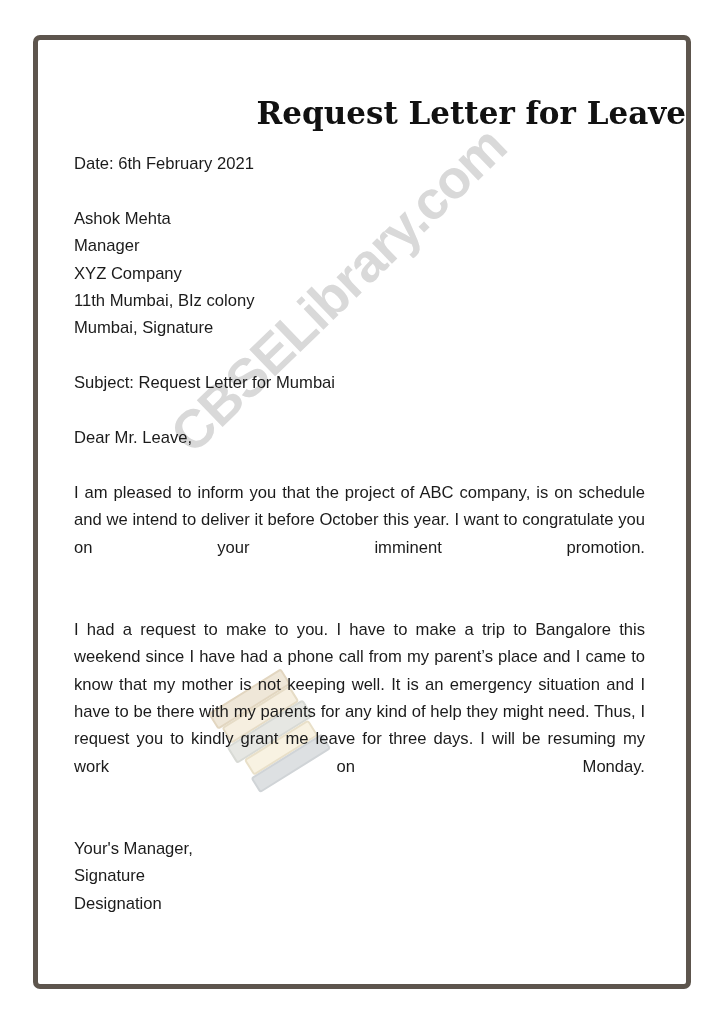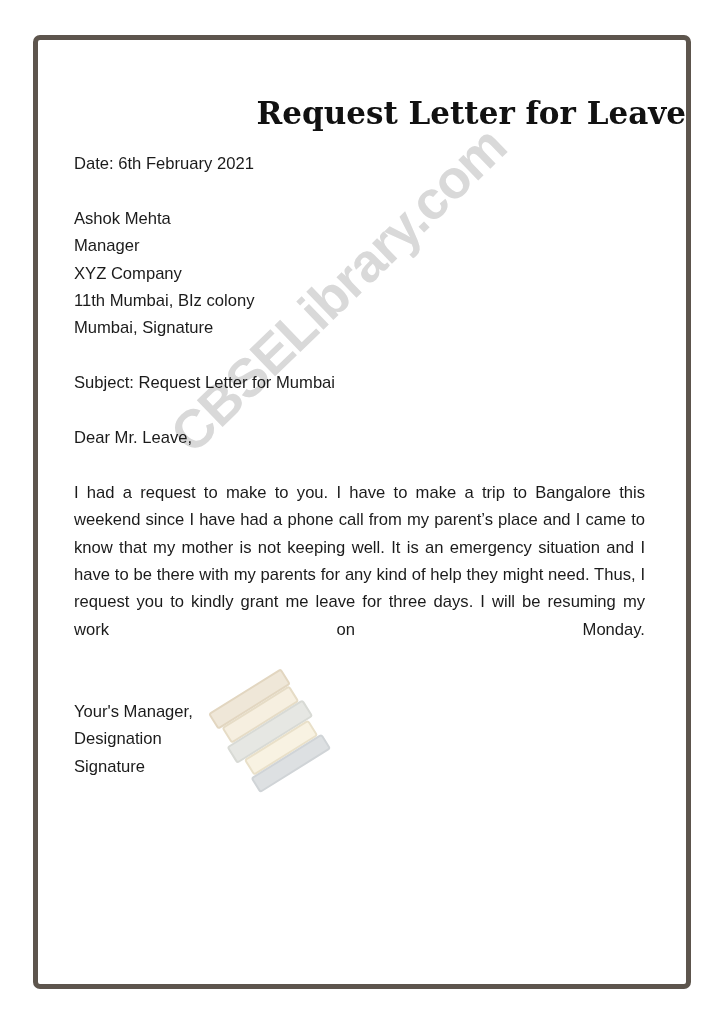--- a/index.html
+++ b/index.html
@@ -159,25 +159,26 @@
       </p>
 
       <p class="block">
         <span class="line">Subject: Request Letter for Mumbai</span>
       </p>
 
       <p class="block">
         <span class="line">Dear Mr. Leave,</span>
       </p>
 
+      <p class="block para para-last-natural">I am pleased to inform you that the project of ABC company, is on schedule and we intend to deliver it before October this year. I want to congratulate you on your imminent promotion.</p>
 
       <p class="block para para-last-natural">I had a request to make to you. I have to make a trip to Bangalore this weekend since I have had a phone call from my parent’s place and I came to know that my mother is not keeping well. It is an emergency situation and I have to be there with my parents for any kind of help they might need. Thus, I request you to kindly grant me leave for three days. I will be resuming my work on Monday.</p>
 
 
       <p class="block">
         <span class="line">Your's Manager,</span>
+        <span class="line">Signature</span>
         <span class="line">Designation</span>
-        <span class="line">Signature</span>
       </p>
 
     </div>
   </div>
 </div>
 
 </body></html>

